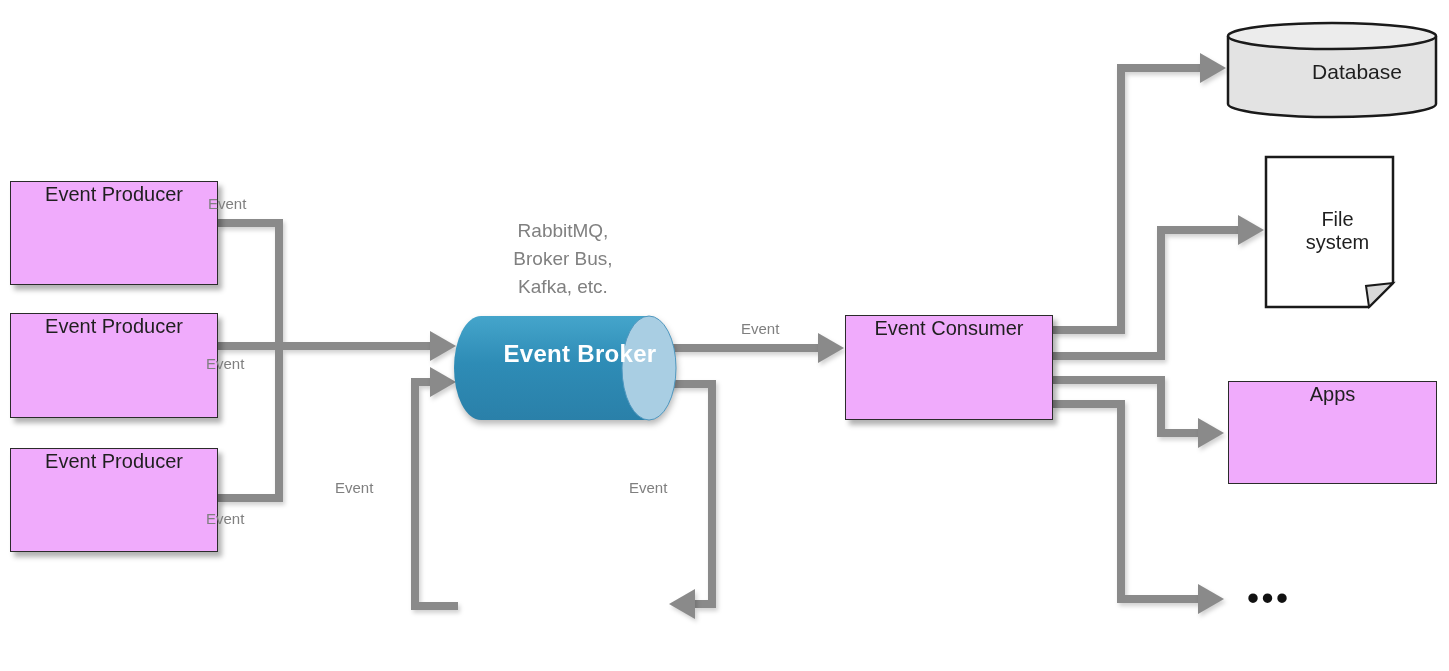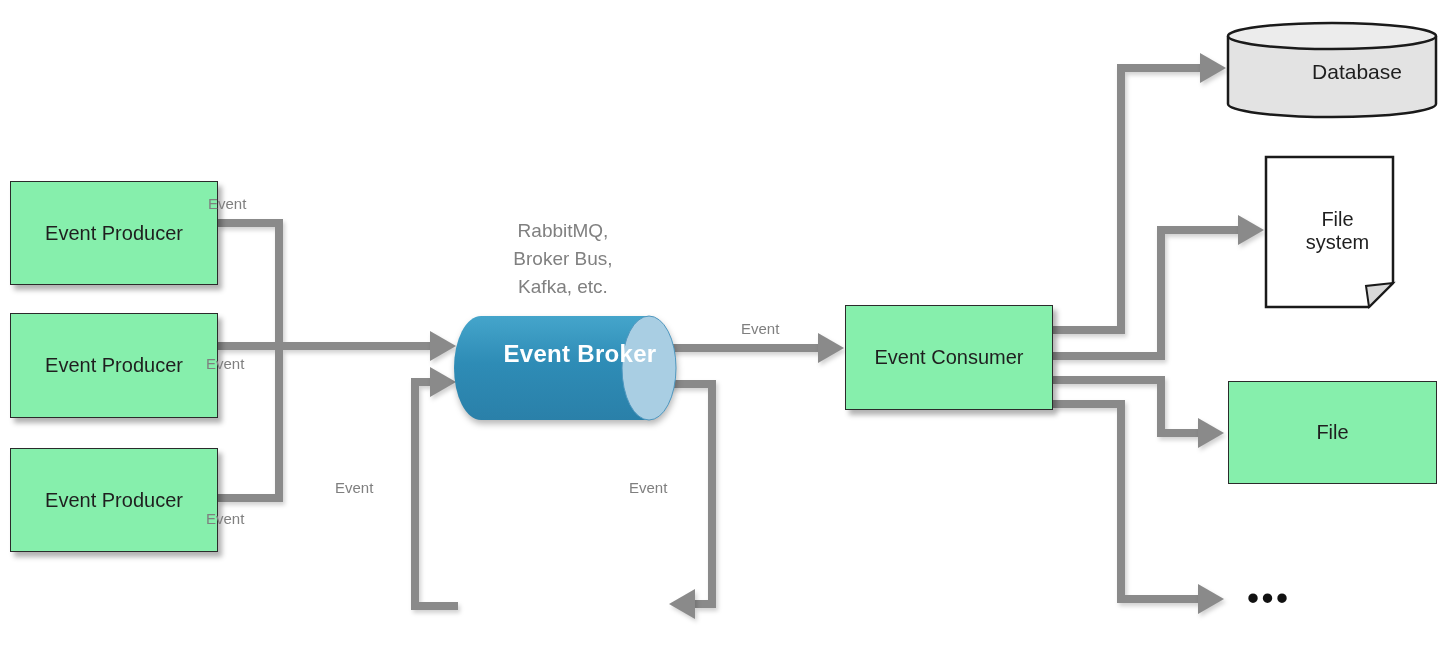--- a/index.html
+++ b/index.html
@@ -4,22 +4,22 @@
 <style>
   html,body { margin:0; padding:0; background:#ffffff; }
   .canvas {
     position:relative; width:1449px; height:671px; background:#ffffff;
     font-family:"Liberation Sans", sans-serif; overflow:hidden;
   }
   svg.layer { position:absolute; left:0; top:0; width:1449px; height:671px; }
   .connectors { filter: drop-shadow(2px 3px 2px rgba(0,0,0,0.18)); }
 
   .node {
-    position:absolute; display:flex; align-items:center; justify-content:center;
-    text-align:center; background:#86efac; border:1.5px solid #2b2b2b;
+    position:absolute; display:flex; justify-content:center;
+    text-align:center; background:#f0abfc; border:1.5px solid #2b2b2b;
     color:#1f1f1f; font-size:20px; line-height:1.25; box-sizing:border-box;
   }
   .node.shadowed { box-shadow:4px 5px 5px rgba(0,0,0,0.30); }
   .node .inner { display:block; }
 
   .txt {
     position:absolute; display:flex; align-items:center; justify-content:center;
     text-align:center; color:#1f1f1f; pointer-events:none;
   }
   .edge-label {
@@ -100,27 +100,27 @@
     <span class="inner">Event Producer</span>
   </div>
 
   <div class="broker-subtitle">
     <div>RabbitMQ,</div>
     <div>Broker Bus,</div>
     <div>Kafka, etc.</div>
   </div>
   <div class="txt broker-title" style="left:484px; top:316px; width:192px; height:76px;">Event Broker</div>
 
-  <div class="node shadowed" style="left:845px; top:305px; width:208px; height:105px;">
+  <div class="node shadowed" style="left:845px; top:315px; width:208px; height:105px;">
     <span class="inner">Event Consumer</span>
   </div>
 
 
   <div class="node" style="left:1228px; top:381px; width:209px; height:103px;">
-    <span class="inner">File</span>
+    <span class="inner">Apps</span>
   </div>
 
   <div class="txt dest-label" style="left:1262px; top:32px; width:190px; height:80px; font-size:21px;">Database</div>
   <div class="txt dest-label" style="left:1266px; top:156px; width:127px; height:150px;padding-left:8px;">
     <span class="inner" style="width:80px;">File system</span>
   </div>
 
   <div class="ellipsis">•••</div>
 
   <div class="edge-label" style="left:208px; top:195px;">Event</div>

